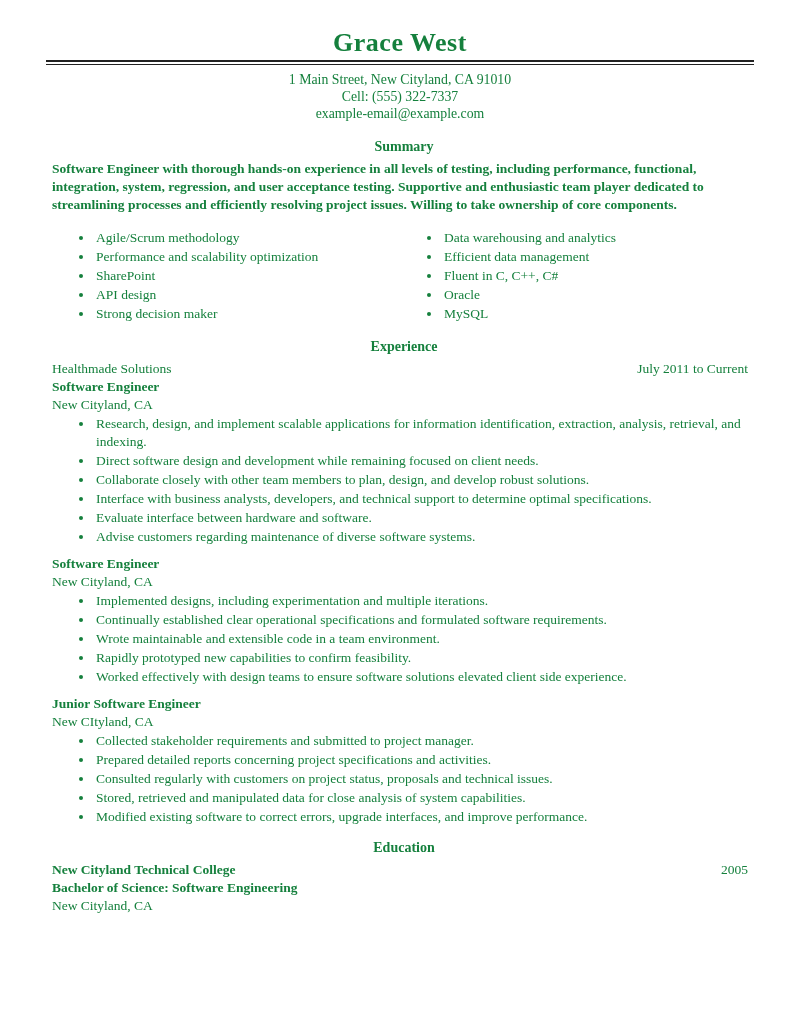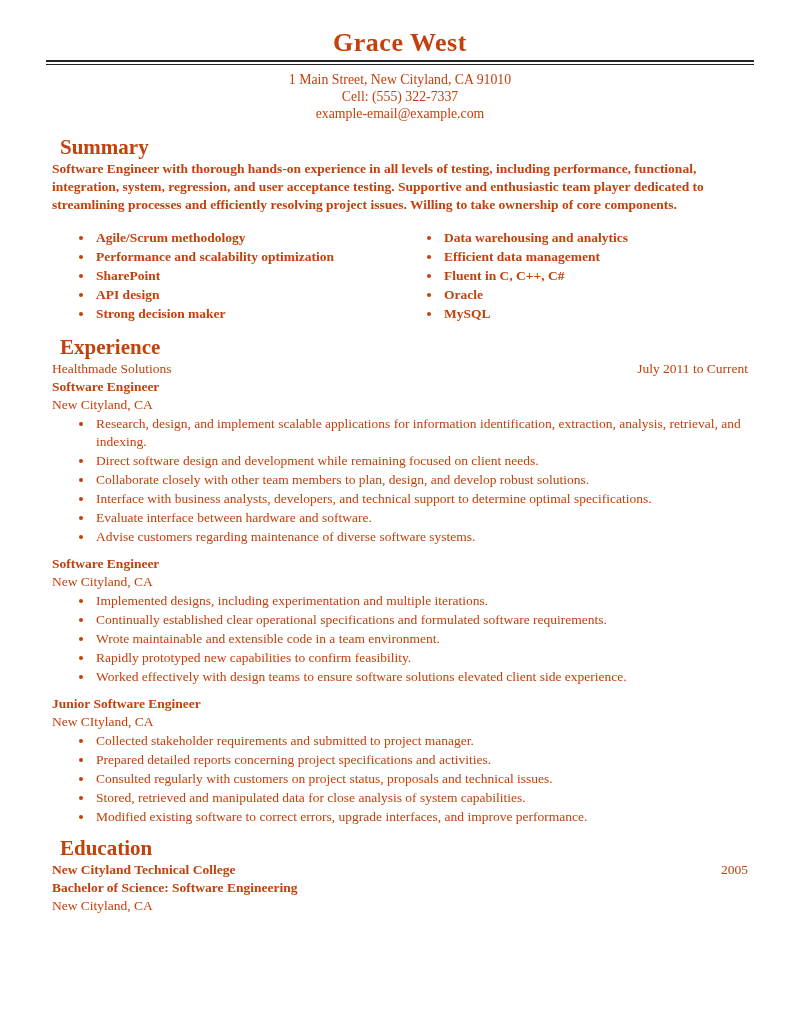--- a/index.html
+++ b/index.html
@@ -1,20 +1,20 @@
 <!DOCTYPE html>
 <html><head>
 <meta charset="utf-8">
 <style>
   html, body { margin: 0; padding: 0; background: #ffffff; }
   .page {
     width: 800px;
     height: 1035px;
     background: #ffffff;
-    color: #c2410c;
+    color: #15803d;
     font-family: "Liberation Serif", "DejaVu Serif", serif;
     font-size: 13.5px;
     line-height: 18px;
     box-sizing: border-box;
     padding: 28px 52px 20px 52px;
     overflow: hidden;
   }
 
   
   .name {
@@ -27,30 +27,31 @@
   .double-rule {
     margin: 2px -6px 6px -6px;
     height: 2px;
     border-top: 2.5px solid #222;
     border-bottom: 1.5px solid #222;
   }
   .contact { text-align: center; font-size: 13.8px; line-height: 17px; }
 
   
   .section-heading {
-    font-size: 21px;
+    font-size: 14px;
     line-height: 20px;
     font-weight: bold;
     margin: 0 0 3px 8px;
+    text-align: center;
   }
   .summary-section { margin-top: 15px; }
   .summary-text { margin: 0; font-weight: bold; }
 
   .skills-section { margin-top: 13px; }
-  .skills-columns { display: flex; font-weight: bold; }
+  .skills-columns { display: flex; }
   .skills-col { width: 50%; }
   ul.blist {
     margin: 2px 0 0 0;
     padding-left: 42px;
     list-style: disc outside;
   }
   ul.blist li { margin: 0 0 1px 0; padding-left: 2px; }
 
   .experience-section { margin-top: 13px; }
   .job { margin-bottom: 9px; }

